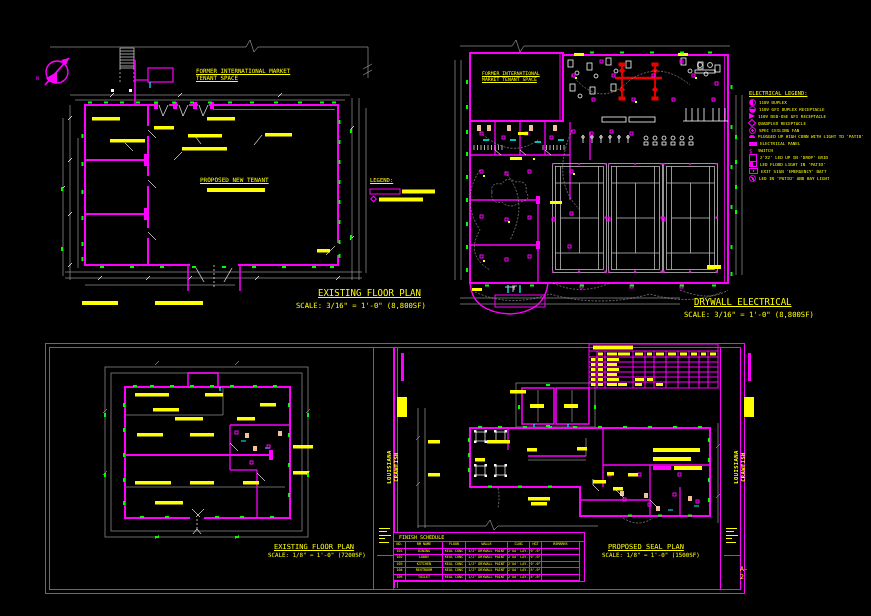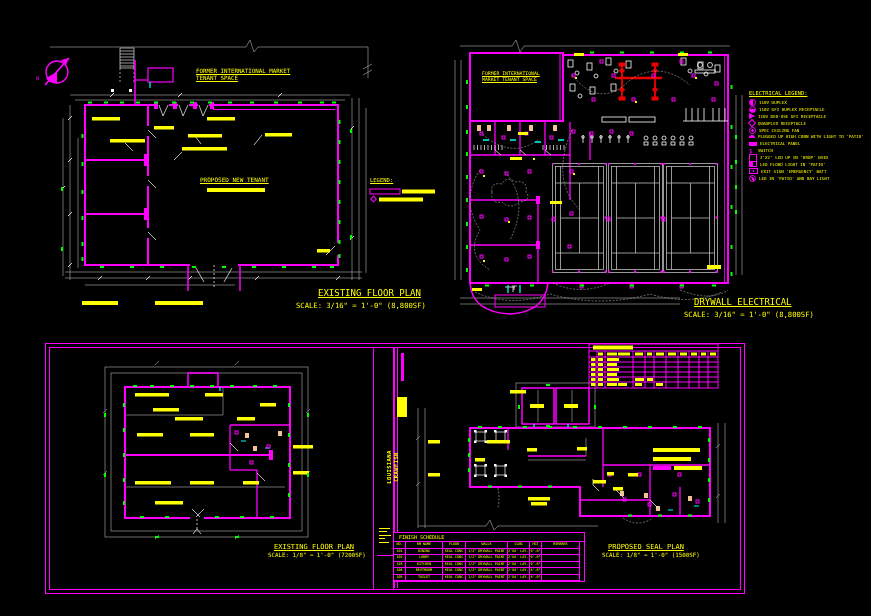--- a/index.html
+++ b/index.html
@@ -798,20 +798,45 @@
         <div class="rev" style="width:8px;"></div>
       <div class="rev" style="width:12px;"></div>
         <div class="rev" style="width:6px;"></div>
         <div class="rev" style="width:10px;"></div>
     </div>
     <div style="flex:1;border-bottom:none;">
       <div class="sheetnum">A-1</div>
     </div>
   </div>
 
+  <div class="strip" style="left:720px;top:347px;">
+    <div style="height:40px;">
+        <div class="logo-bar"></div>
+      </div>
+    <div style="height:43px;">
+        <div class="stamp-blob"></div>
+      </div>
+    <div style="height:68px;">
+      <div class="vwrap">
+          <div>LOUISIANA</div>
+          <div>CRAWFISH</div>
+        </div>
+    </div>
+    <div style="height:22px;"></div>
+    <div style="height:30px;">
+      <div class="rev" style="width:11px;"></div>
+        <div class="rev" style="width:8px;"></div>
+      <div class="rev" style="width:12px;"></div>
+        <div class="rev" style="width:6px;"></div>
+        <div class="rev" style="width:10px;"></div>
+    </div>
+    <div style="flex:1;border-bottom:none;">
+      <div class="sheetnum">A-2</div>
+    </div>
+  </div>
 
   <div id="finish">
     <div id="finish-title">FINISH SCHEDULE</div>
     <div class="fs-grid">
       <div>NO.</div>
       <div>RM NAME</div>
       <div>FLOOR</div>
       <div>WALLS</div>
       <div>CLNG</div>
       <div>HGT</div>

